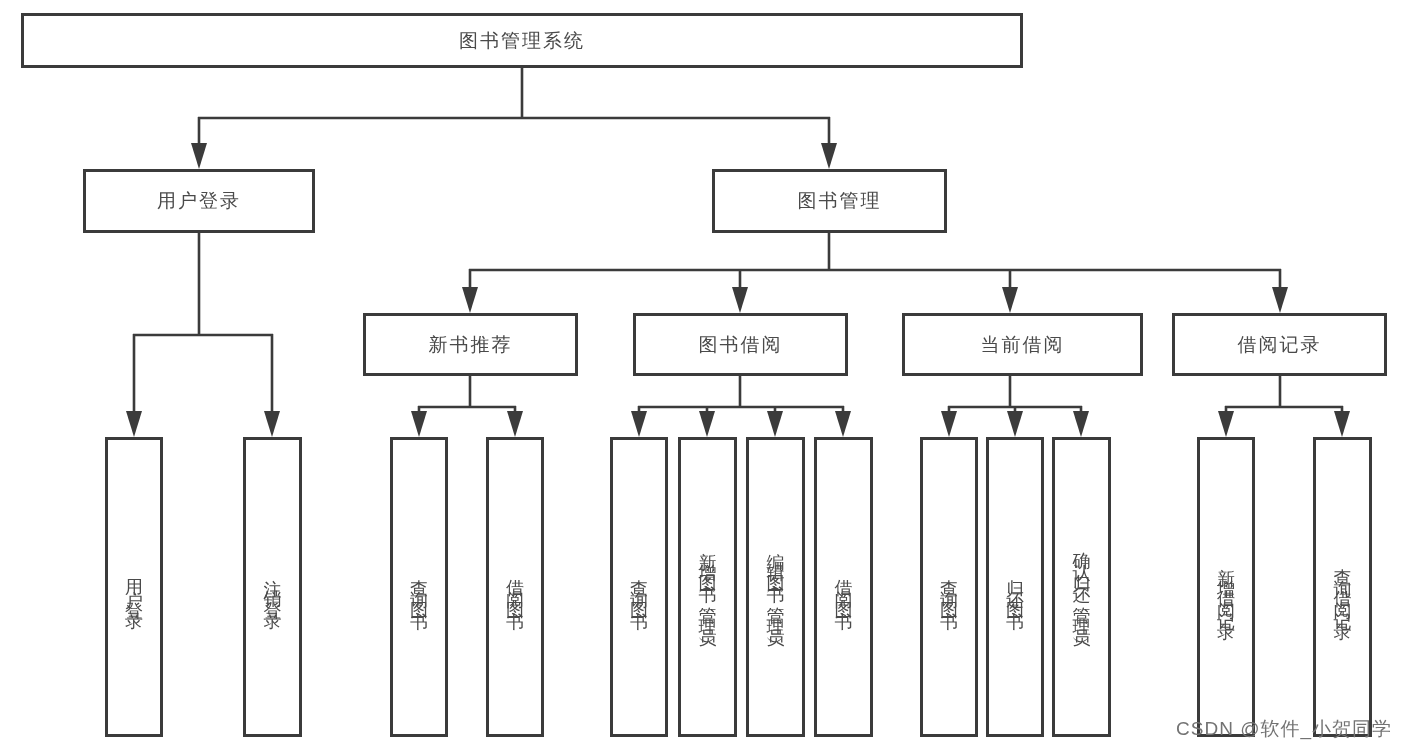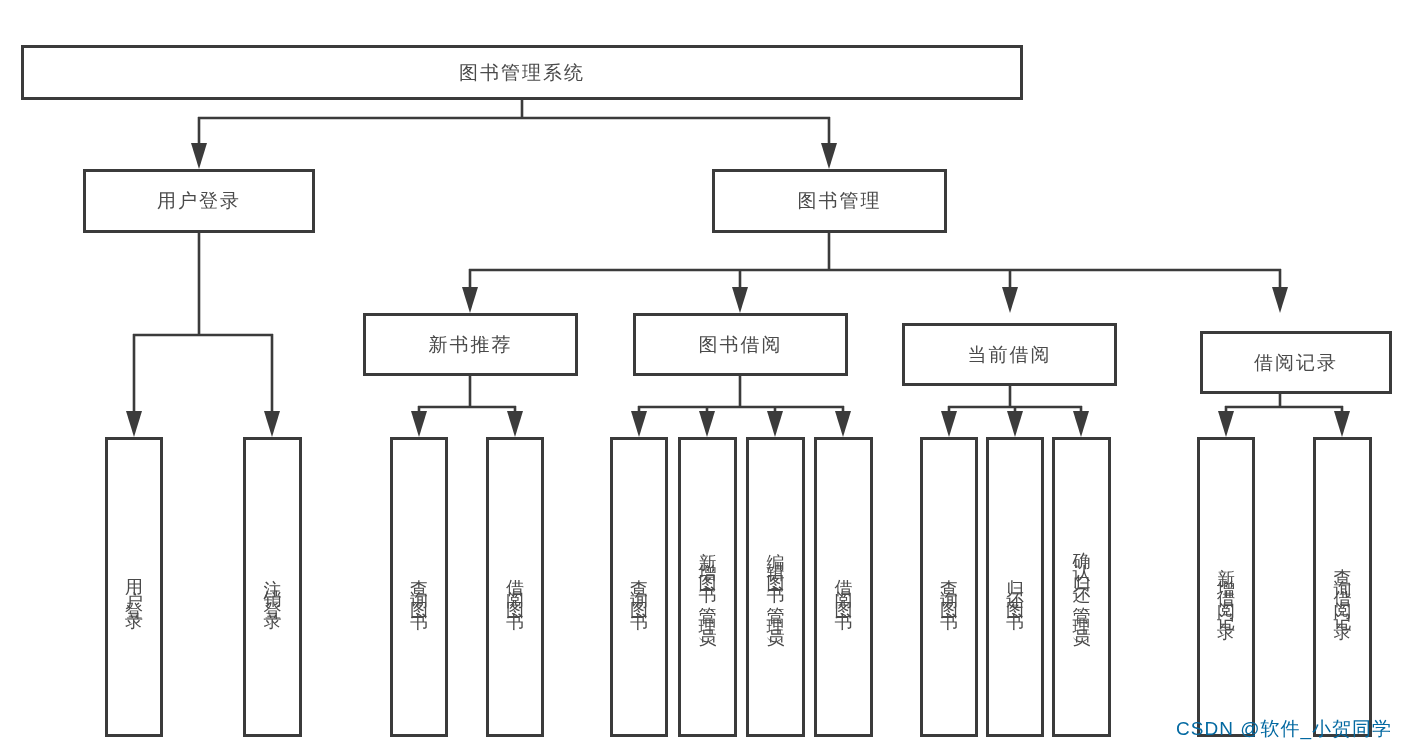--- a/index.html
+++ b/index.html
@@ -18,44 +18,44 @@
   }
   .leaf{
     position:absolute;z-index:2;box-sizing:border-box;
     top:437px;height:300px;
     border:3px solid #3b3b3b;background:#ffffff;
     display:flex;align-items:center;justify-content:center;
     writing-mode:vertical-rl;text-orientation:mixed;
     font-size:18px;letter-spacing:11px;line-height:1;color:#4a4a4a;
   }
   
-  .n-root{left:21px;top:13px;width:1002px;height:55px;margin-top:32px;}
+  .n-root{left:21px;top:13px;width:1002px;height:55px;}
   .n-login{left:83px;top:169px;width:232px;height:64px;}
   .n-mgmt{left:712px;top:169px;width:235px;height:64px;padding-left:20px;}
   .n-g0{left:363px;top:313px;width:215px;height:63px;font-family:Liberation Serif, serif;}
   .n-g1{left:633px;top:313px;width:215px;height:63px;}
-  .n-g2{left:902px;top:323px;width:215px;height:63px;}
-  .n-g3{left:1172px;top:331px;width:192px;height:63px;margin-left:28px;}
+  .n-g2{left:902px;top:313px;width:241px;height:63px;}
+  .n-g3{left:1172px;top:313px;width:215px;height:63px;}
   
   .l-a0{left:105px;width:58px;}
   .l-a1{left:243px;width:59px;}
   .l-b0{left:390px;width:58px;}
   .l-b1{left:486px;width:58px;}
   .l-c0{left:610px;width:58px;}
   .l-c1{left:678px;width:59px;}
   .l-c2{left:746px;width:59px;}
   .l-c3{left:814px;width:59px;}
   .l-d0{left:920px;width:58px;}
   .l-d1{left:986px;width:58px;}
   .l-d2{left:1052px;width:59px;}
   .l-e0{left:1197px;width:58px;}
   .l-e1{left:1313px;width:59px;}
   .watermark{
     position:absolute;z-index:3;right:13px;bottom:5px;
-    color:#0369a1;font-size:19px;letter-spacing:1px;
+    color:#737373;font-size:19px;letter-spacing:1px;
   }
 </style>
 </head>
 <body>
 
 <div id="stage">
 
   <svg class="connectors" width="1405" height="747" viewBox="0 0 1405 747">
     <g stroke="#3b3b3b" stroke-width="2.6" fill="none">
 

